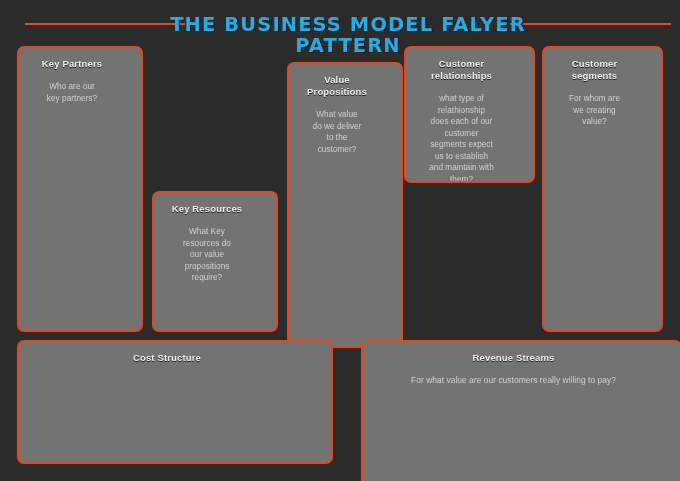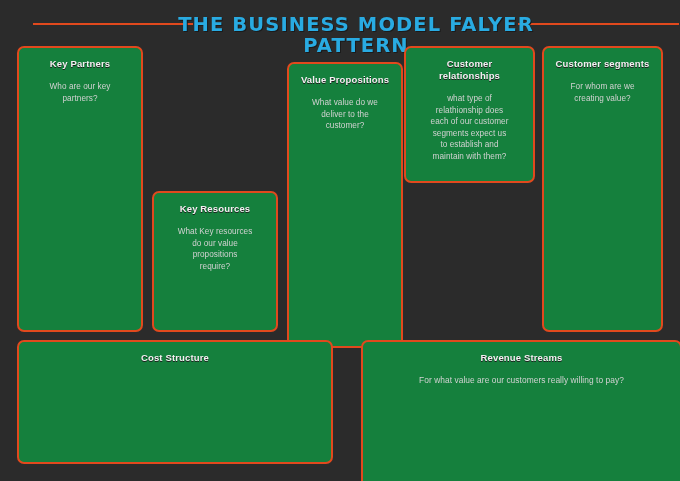--- a/index.html
+++ b/index.html
@@ -11,21 +11,21 @@
     height: 481px;
     background: #2b2b2b;
     font-family: "Liberation Sans", sans-serif;
     overflow: hidden;
     position: relative;
   }
 
   
   .header {
     position: absolute;
-    left: 16px;
+    left: 8px;
     top: 0;
     width: 596px;
     height: 46px;
   }
   .header-rule {
     position: absolute;
     top: 23px;
     height: 2px;
     background: #e1491d;
   }
@@ -53,24 +53,24 @@
     position: absolute;
     left: 17px;
     top: 46px;
     width: 646px;
     height: 418px;
   }
 
   .card {
     position: absolute;
     box-sizing: border-box;
-    background: #15803d;
+    background: #737373;
     border: 2px solid #e1491d;
     border-radius: 7px;
-    padding: 10px 10px 8px 10px;
+    padding: 10px 26px 8px 10px;
     overflow: hidden;
   }
 
   .card-title {
     display: block;
     text-align: center;
     color: #f2f2f2;
     font-size: 9.5px;
     font-weight: bold;
     letter-spacing: 0.15px;

